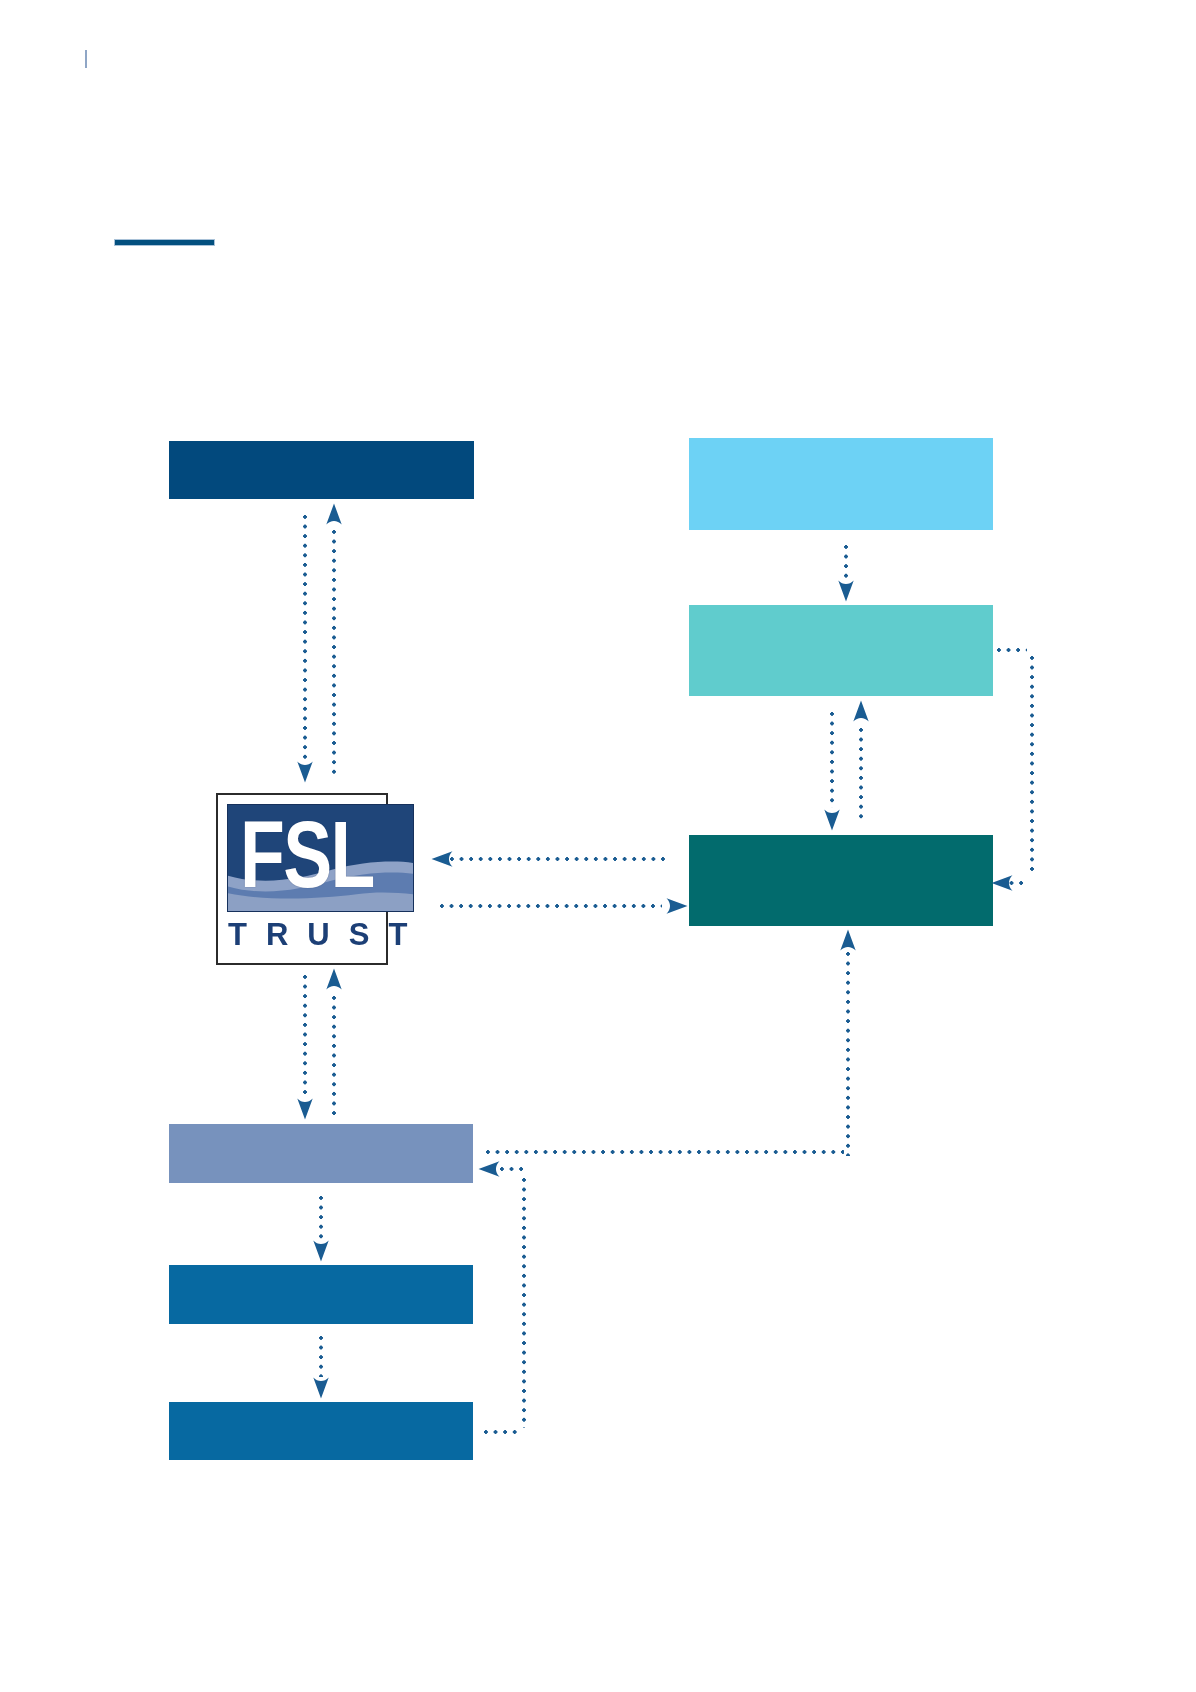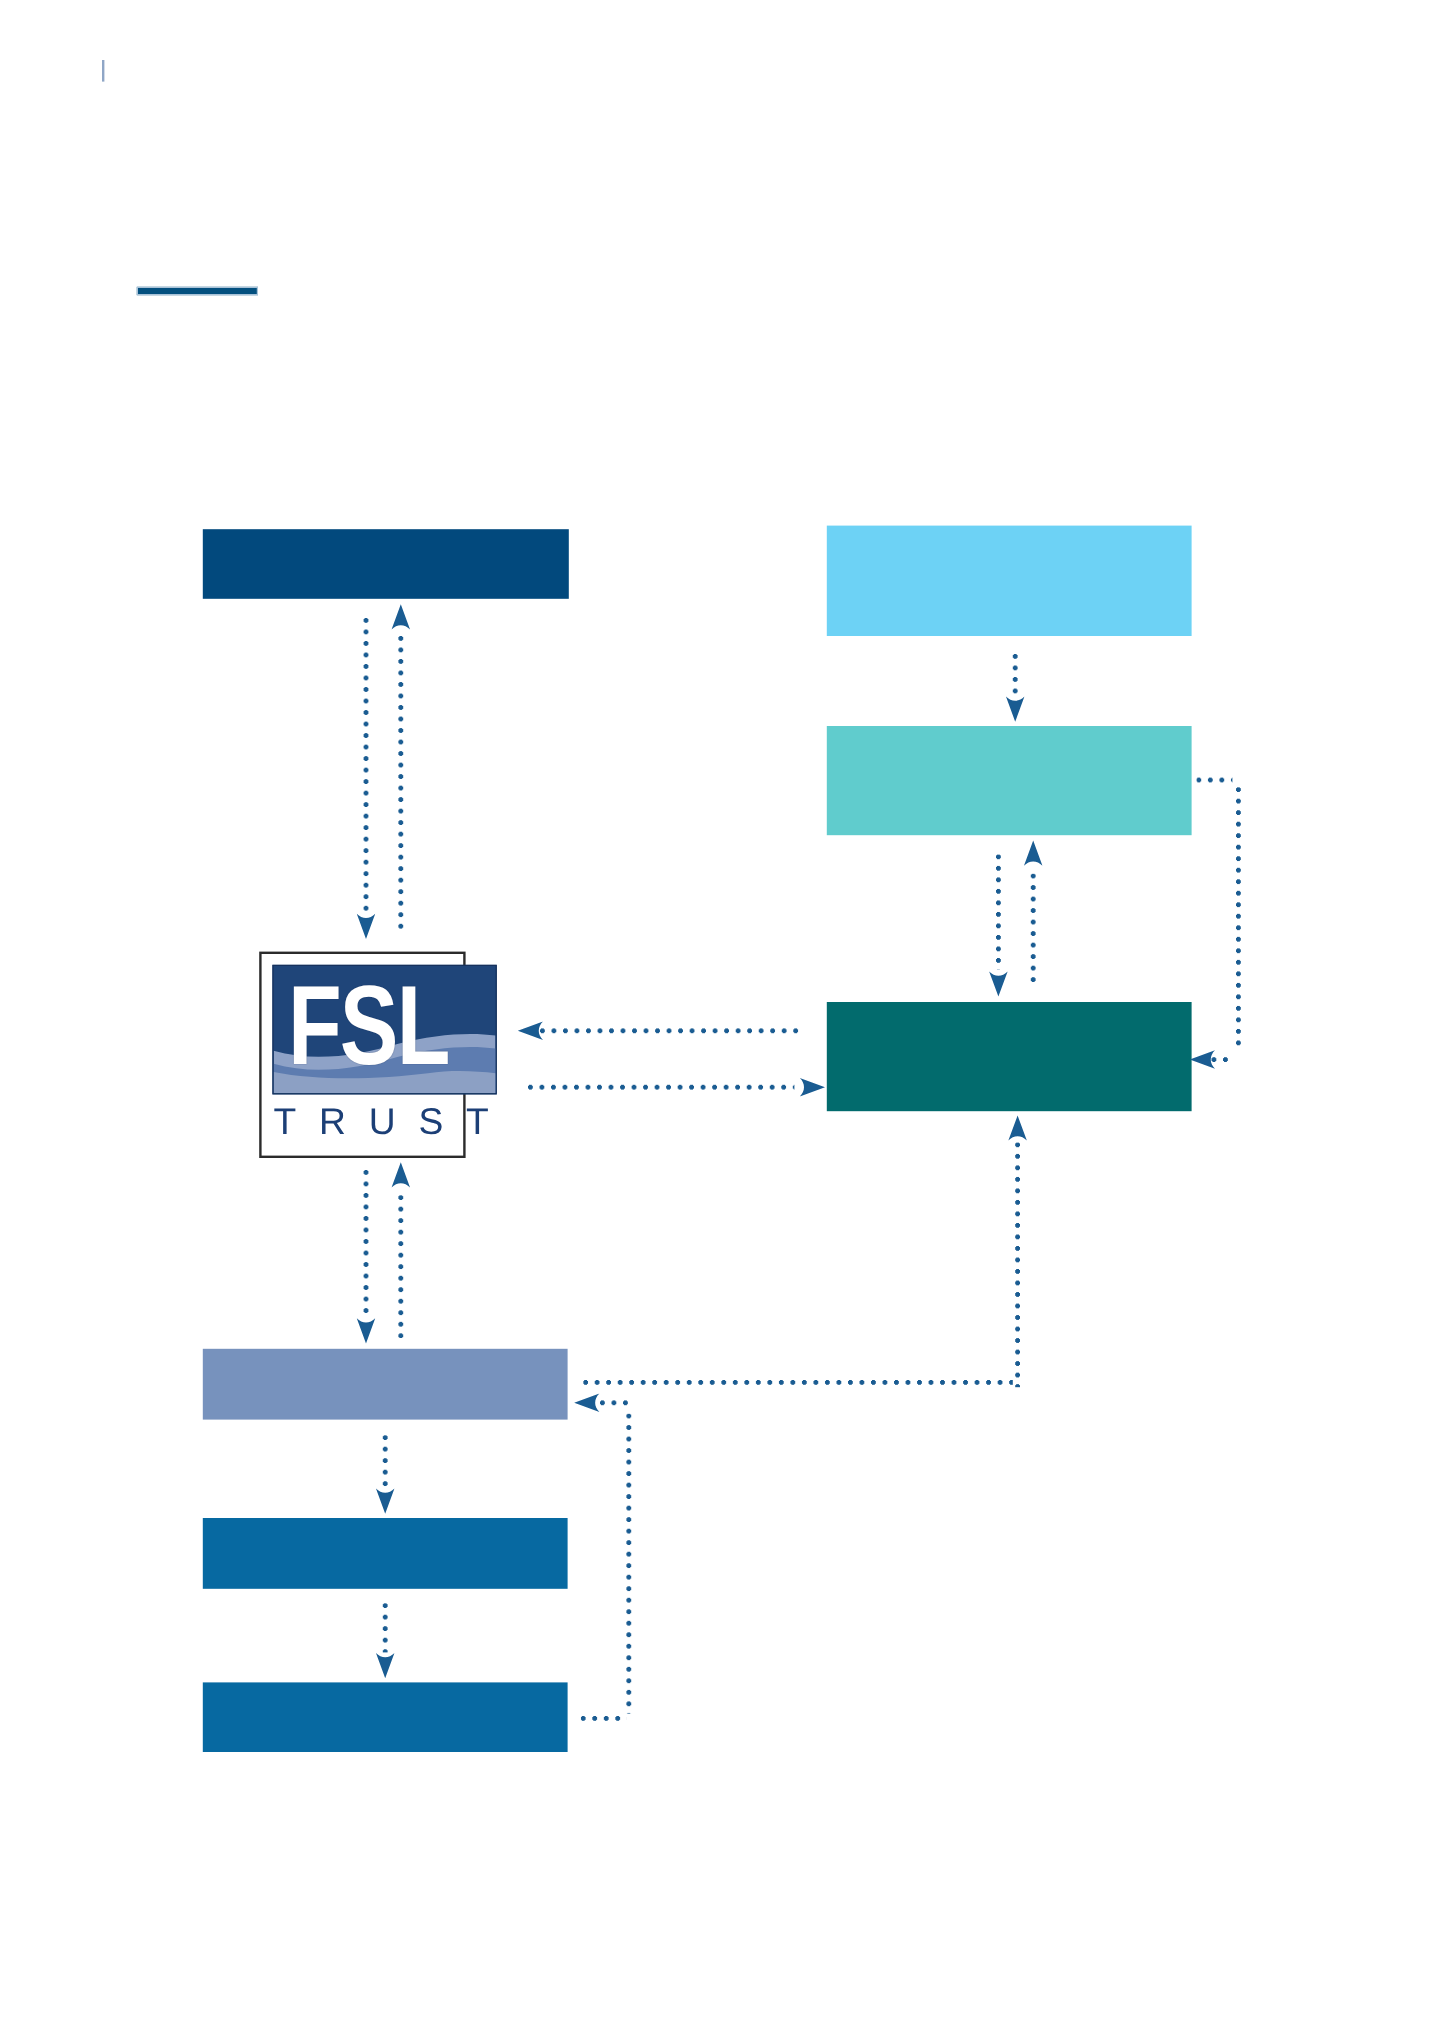--- a/index.html
+++ b/index.html
@@ -36,21 +36,21 @@
   
   .logo{position:absolute;left:216px;top:793px;width:172px;height:172px;background:#ffffff;
         border:2px solid var(--logo-border);box-sizing:border-box;}
   .emblem{position:absolute;left:9px;top:9px;width:187px;height:108px;background:var(--emblem-navy);
         border:1px solid #16315c;box-sizing:border-box;overflow:hidden;}
   .emblem svg{position:absolute;left:0;top:0;width:100%;height:100%;}
   .fsl{position:absolute;left:12px;top:0px;color:#ffffff;font-weight:bold;font-size:94px;line-height:100px;
        transform:scaleX(0.78);transform-origin:left top;letter-spacing:-2px;
        text-shadow:0 0 1px rgba(25,45,85,.75);}
   .trust{position:absolute;left:0;top:122px;width:100%;text-align:center;color:var(--trust-color);
-       font-weight:normal;font-size:31px;letter-spacing:19px;margin-right:-19px;text-indent:10px;}
+       font-weight:bold;font-size:31px;letter-spacing:19px;margin-right:-19px;text-indent:10px;}
 </style>
 </head>
 <body>
 
 <div class="page">
 
   <div class="margin-tick"></div>
   <div class="divider"></div>
 
   <div class="box b-navy">

